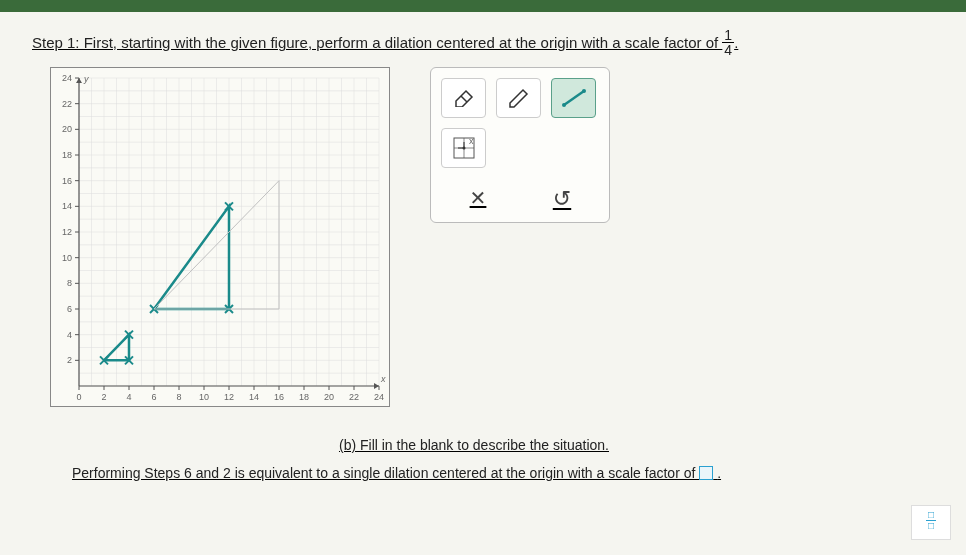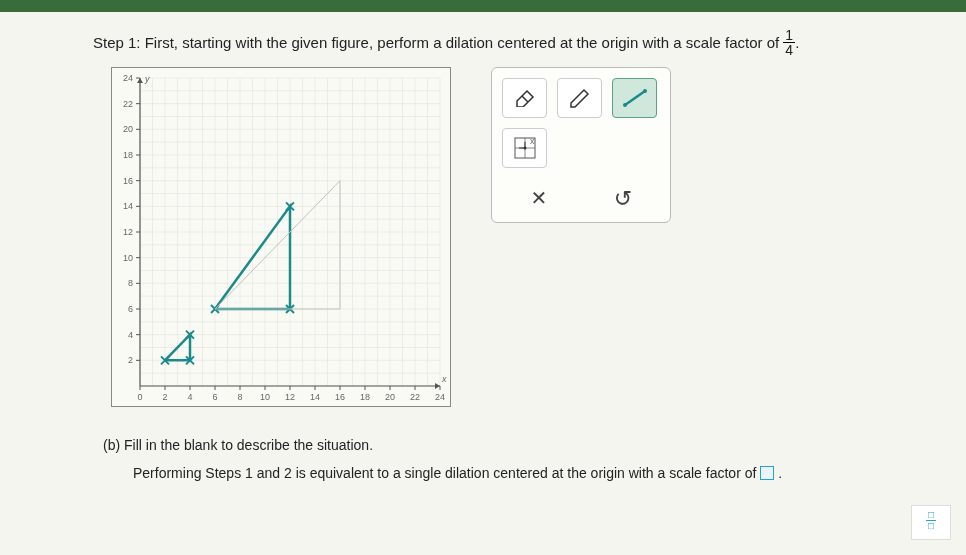--- a/index.html
+++ b/index.html
@@ -10,21 +10,22 @@
     height: 555px;
     position: relative;
     overflow: hidden;
   }
   .top-bar {
     background: #3a6b3a;
     height: 12px;
     width: 100%;
   }
   .content {
-    padding: 18px 60px 10px 93px;
+    padding: 18px 60px 10px 32px;
+    text-decoration: underline;
   }
   .step {
     font-size: 15px;
     color: #222;
     margin-bottom: 8px;
   }
   .frac {
     display: inline-block;
     vertical-align: middle;
     text-align: center;
@@ -82,20 +83,21 @@
     border: 1px solid #5aa08a;
   }
   .bottom-q {
     margin-top: 30px;
     padding-left: 10px;
   }
   .part-label {
     font-size: 14px;
     color: #222;
     margin-bottom: 12px;
+    text-align: center;
   }
   .part-text {
     font-size: 14px;
     color: #222;
     padding-left: 30px;
   }
   .blank-box {
     display: inline-block;
     width: 14px;
     height: 14px;
@@ -318,21 +320,21 @@
           <span>↺</span>
         </div>
       </div>
     </div>
 
   </div>
 
   <div class="bottom-q">
     <p class="part-label">(b) Fill in the blank to describe the situation.</p>
     <p class="part-text">
-      <span>Performing Steps 1 and 2 is equivalent to a single dilation centered at the origin with a scale factor of </span>
+      <span>Performing Steps 6 and 2 is equivalent to a single dilation centered at the origin with a scale factor of </span>
       <span class="blank-box"></span>
       <span>.</span>
     </p>
   </div>
 
 </div>
 
 <div class="side-frac-box">
   <span class="frac" style="font-size:10px;">
     <span class="num" style="border-bottom:1px solid #2aa0d0;">□</span>

